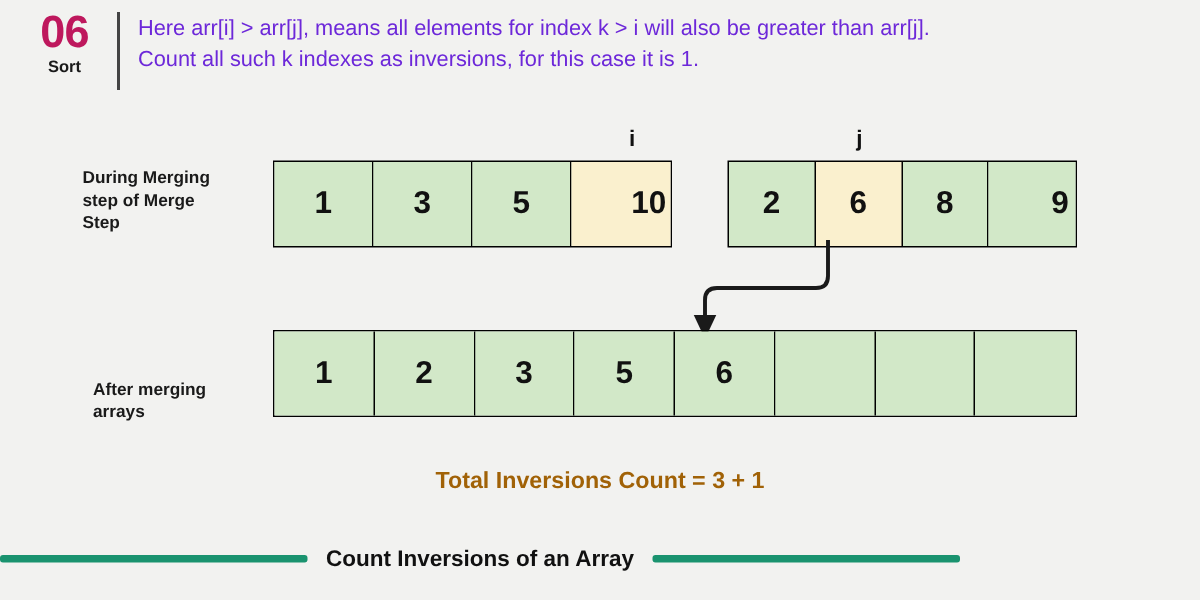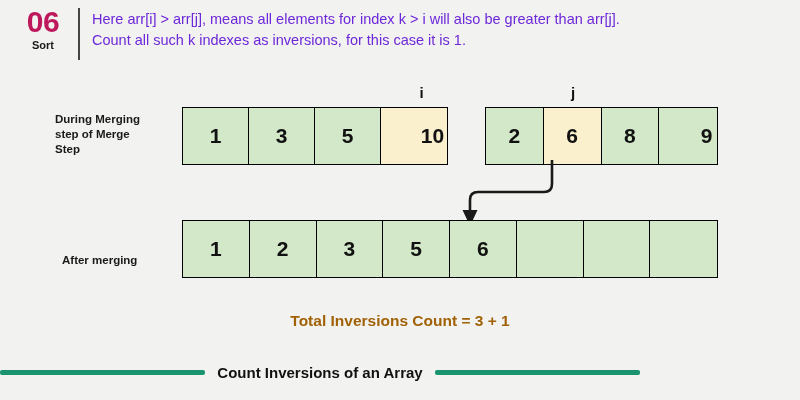--- a/index.html
+++ b/index.html
@@ -190,20 +190,21 @@
     <div class="cell" style="width: 25%;">9</div>
   </div>
 
 <svg class="arrow-svg" viewBox="0 0 160 68">
   <path d="M 112 -2 L 112 24 Q 112 32 104 32 L 38 32 Q 30 32 30 40 L 30 52" fill="none" stroke="#1a1a1a" stroke-width="2.6" stroke-linecap="butt"></path>
   <polygon points="30,66 22.5,50 37.5,50" fill="#1a1a1a"></polygon>
 </svg>
 
 <div class="row-label" style="left:62px; top:226px;margin-top:27px;">
   <span>After merging</span>
+  <span>arrays</span>
 </div>
 
 <div class="array" id="merged-array" style="left:182px; top:220px; width:536px; height:58px;">
     <div class="cell" style="width: 12.5%;">1</div>
     <div class="cell" style="width: 12.5%;">2</div>
     <div class="cell" style="width: 12.5%;">3</div>
     <div class="cell" style="width: 12.5%;">5</div>
     <div class="cell" style="width: 12.5%;">6</div>
     <div class="cell" style="width: 12.5%;"></div>
     <div class="cell" style="width: 12.5%;"></div>

